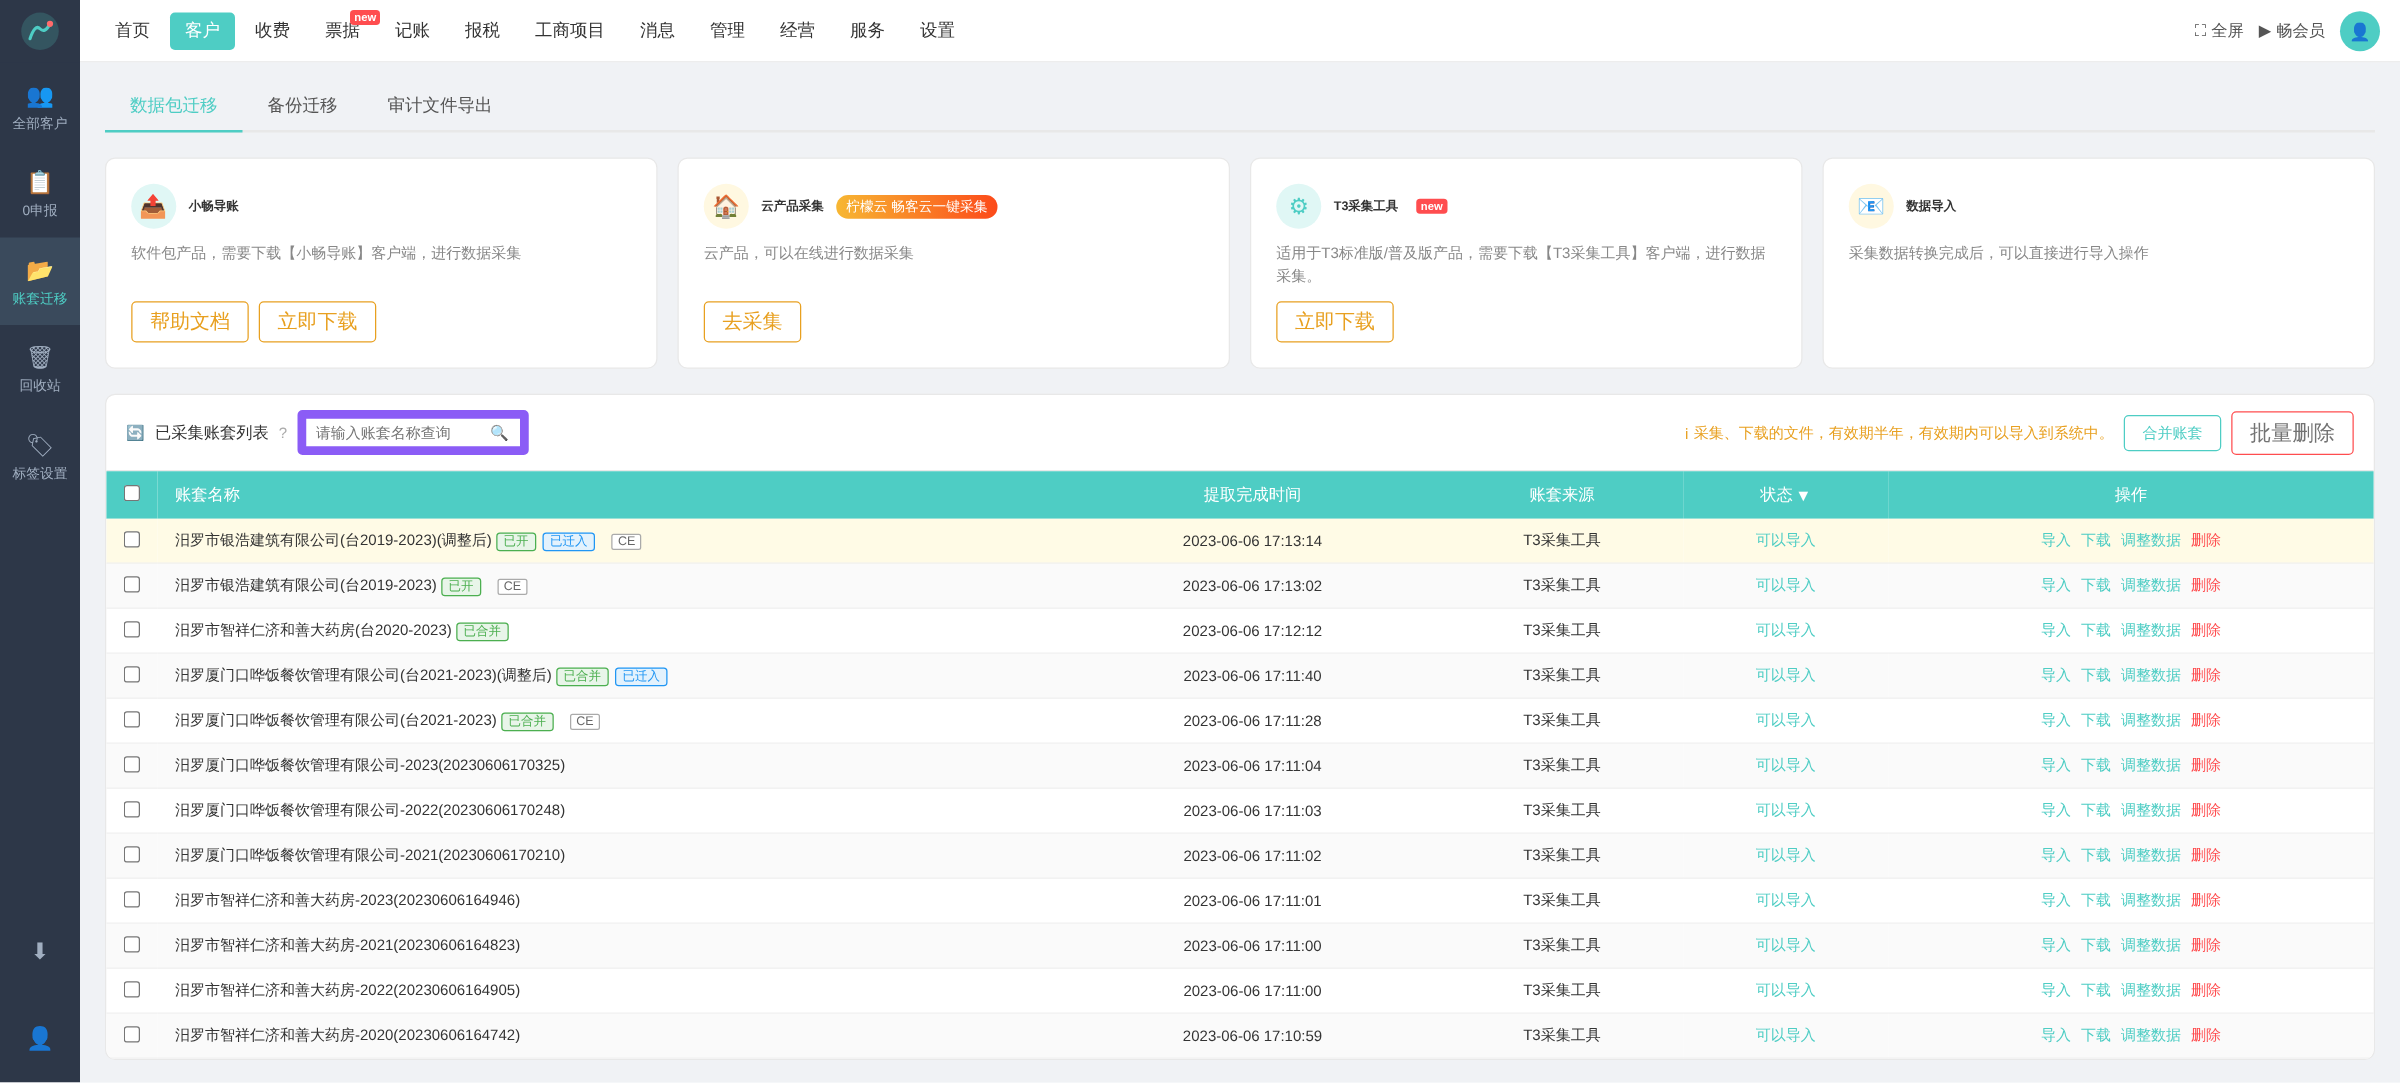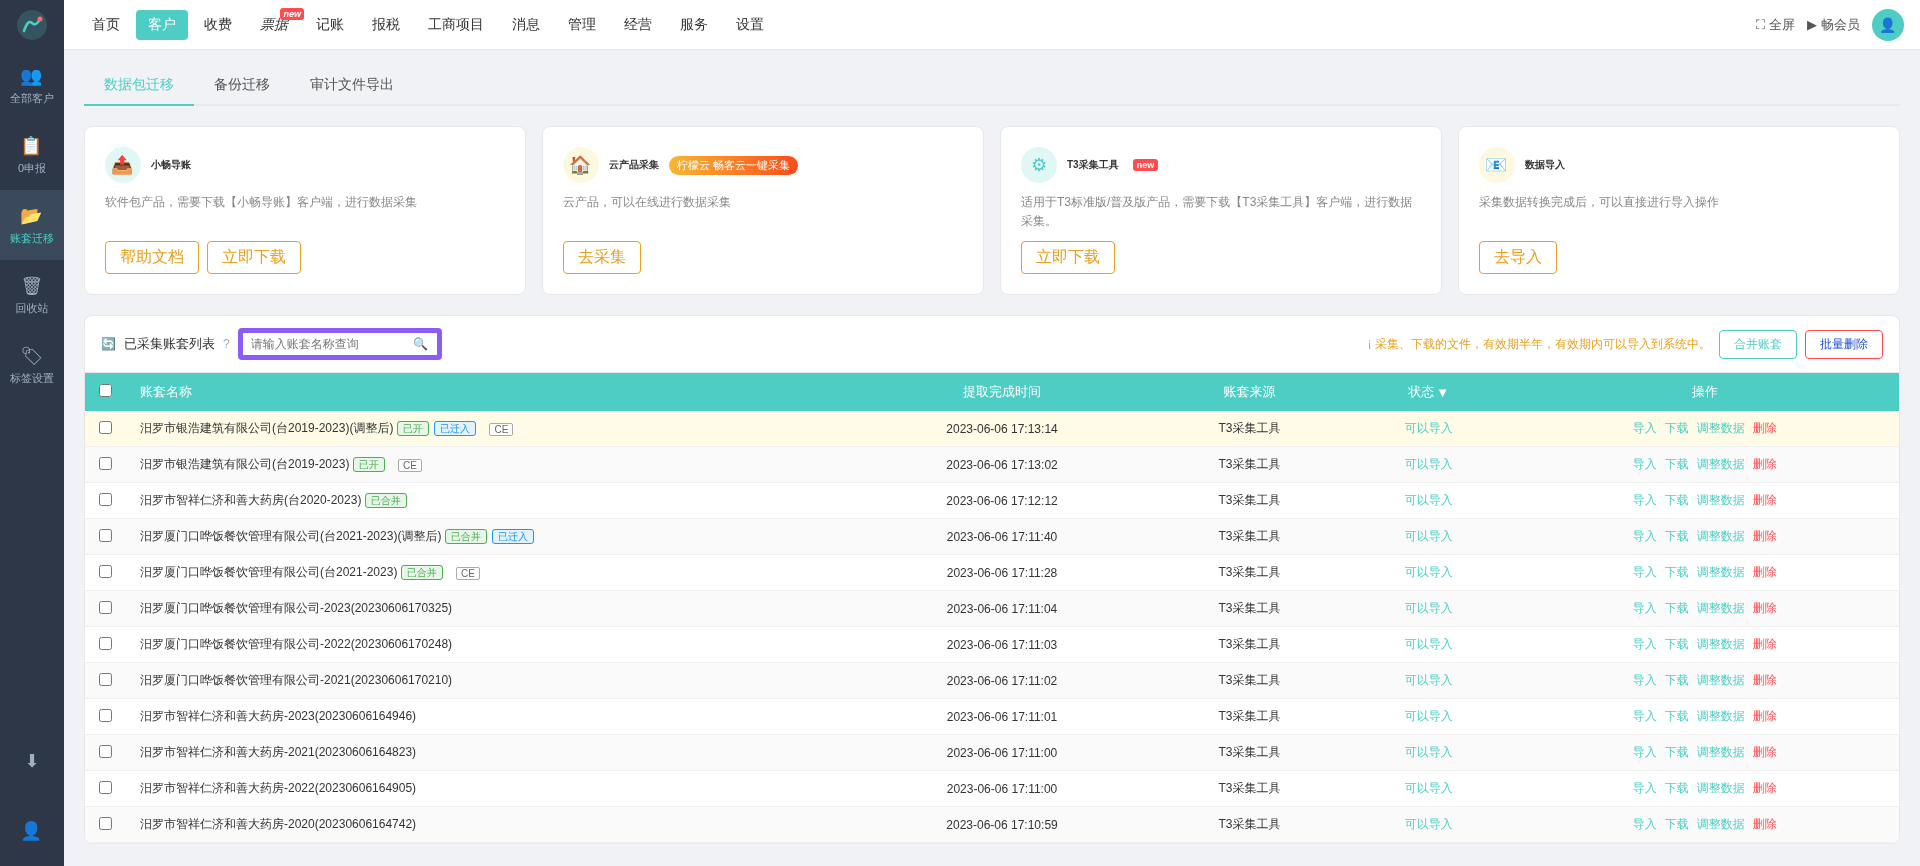--- a/index.html
+++ b/index.html
@@ -234,25 +234,25 @@
     .toolbar-label {
       font-size: 13px;
       color: #333;
       display: flex;
       align-items: center;
       gap: 4px;
     }
     .search-box {
       display: flex;
       align-items: center;
-      border: 5px solid #8b5cf6;
+      border: 7px solid #8b5cf6;
       border-radius: 4px;
       padding: 4px 8px;
       gap: 4px;
-      width: 204px;
+      width: 185px;
     }
     .search-box input {
       border: none;
       outline: none;
       font-size: 12px;
       width: 100%;
       color: #333;
     }
     .search-icon { color: #aaa; font-size: 12px; }
     .toolbar-right {
@@ -273,25 +273,25 @@
       border: 1px solid #4ecdc4;
       color: #4ecdc4;
       background: #fff;
       border-radius: 4px;
       cursor: pointer;
       font-size: 12px;
     }
     .btn-delete-batch {
       padding: 5px 14px;
       border: 1px solid #ff4d4f;
-      color: #1d4ed8;
+      color: #737373;
       background: #fff;
       border-radius: 4px;
       cursor: pointer;
-      font-size: 12px;
+      font-size: 17px;
     }
 
     
     .data-table {
       width: 100%;
       border-collapse: collapse;
     }
     .data-table thead tr {
       background: #4ecdc4;
       color: #fff;
@@ -397,21 +397,21 @@
     </div>
   </div>
 </div>
 
 <div class="main-area">
 
   <div class="topnav">
     <div class="topnav-item">首页</div>
     <div class="topnav-item active">客户</div>
     <div class="topnav-item">收费</div>
-    <div class="topnav-item" style="position:relative;font-style:italic;">
+    <div class="topnav-item" style="position:relative;">
       <span>票据</span>
       <span class="new-badge-tag">new</span>
     </div>
     <div class="topnav-item">记账</div>
     <div class="topnav-item">报税</div>
     <div class="topnav-item">工商项目</div>
     <div class="topnav-item">消息</div>
     <div class="topnav-item">管理</div>
     <div class="topnav-item">经营</div>
     <div class="topnav-item">服务</div>
@@ -484,23 +484,20 @@
       </div>
 
       <div class="card">
         <div class="card-header">
           <div class="card-icon" style="background:#fff8e1;">
             <span style="color:#e8a020;font-size:18px;">📧</span>
           </div>
           <span class="card-title">数据导入</span>
         </div>
         <div class="card-desc">采集数据转换完成后，可以直接进行导入操作</div>
-        <div class="card-actions">
-          <button class="btn-outline">去导入</button>
-        </div>
       </div>
     </div>
 
     <div class="table-section">
       <div class="table-toolbar">
         <span class="icon-refresh">🔄</span>
         <span class="toolbar-label">
           <span>已采集账套列表</span>
           <span class="help-icon">?</span>
         </span>

